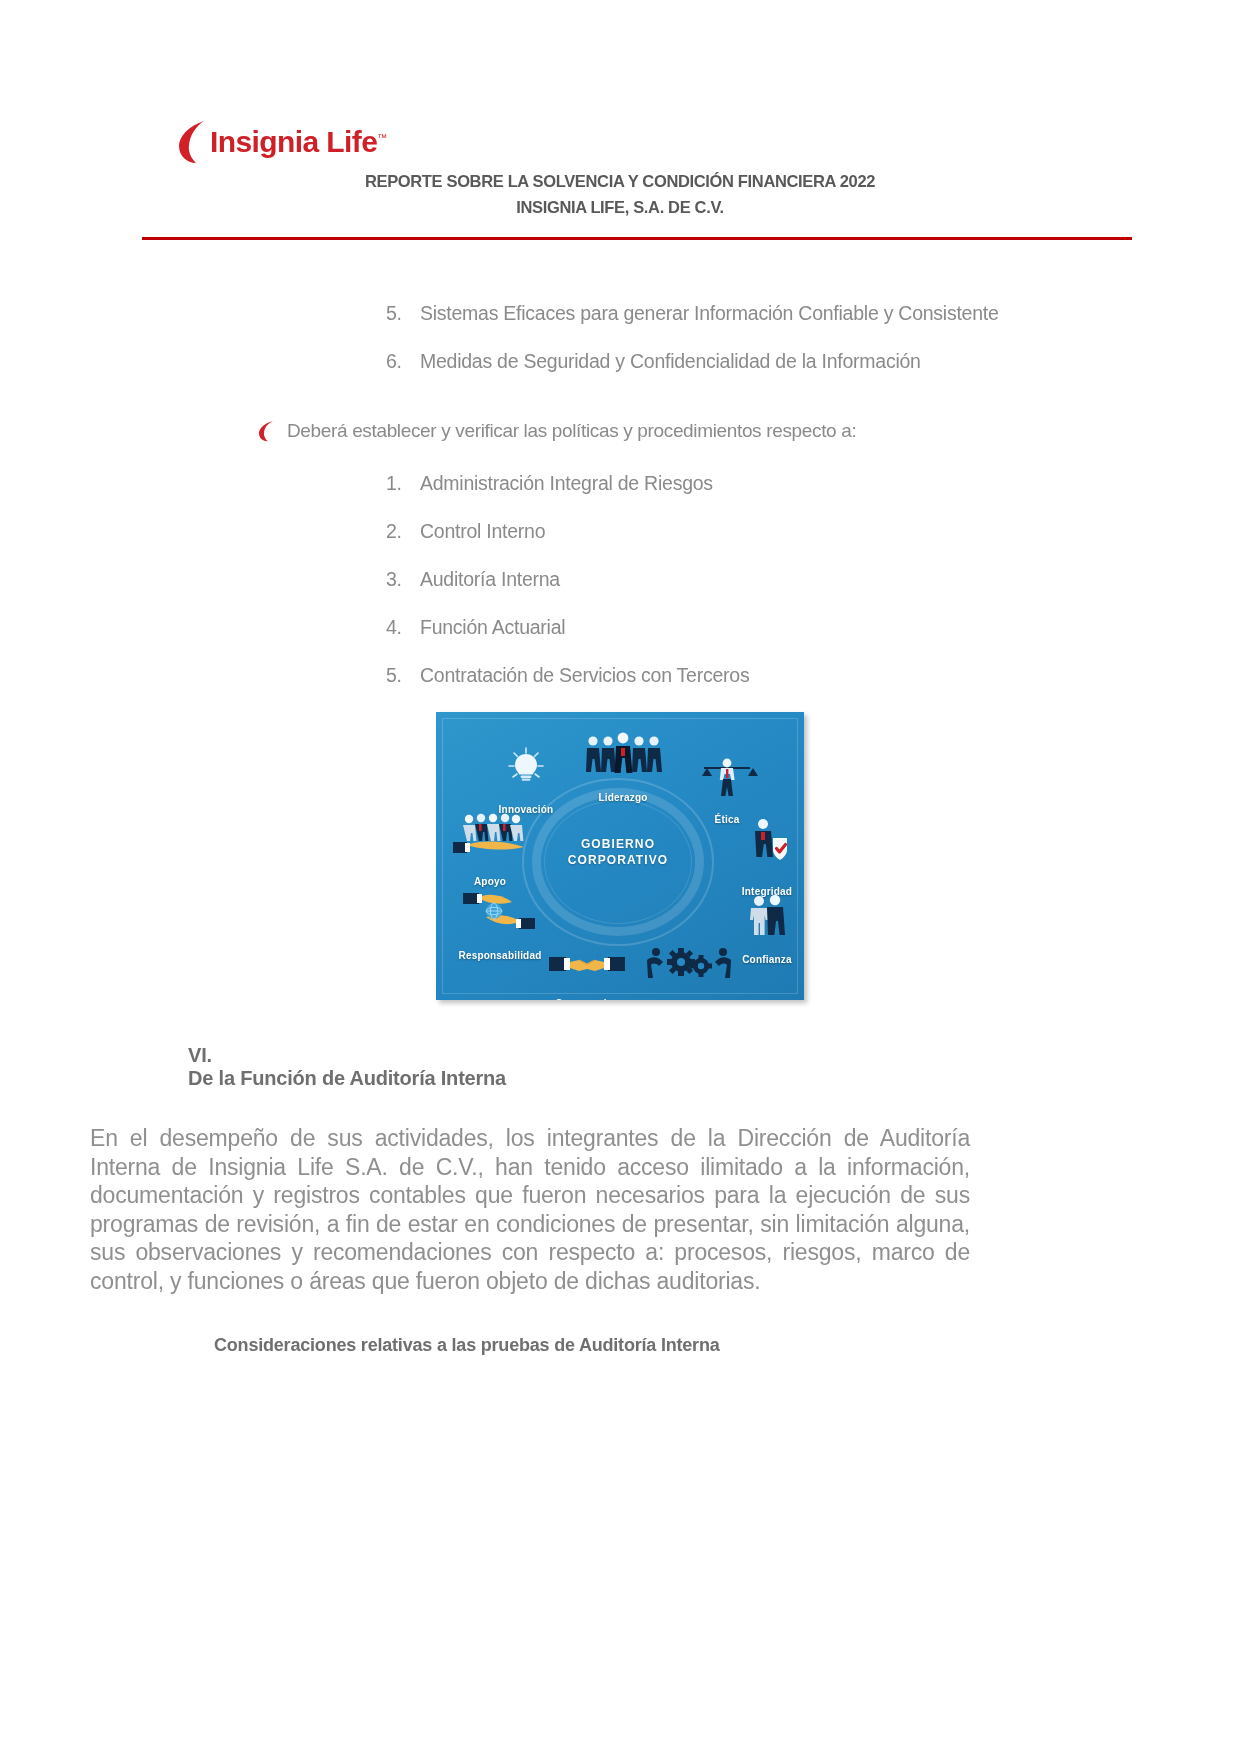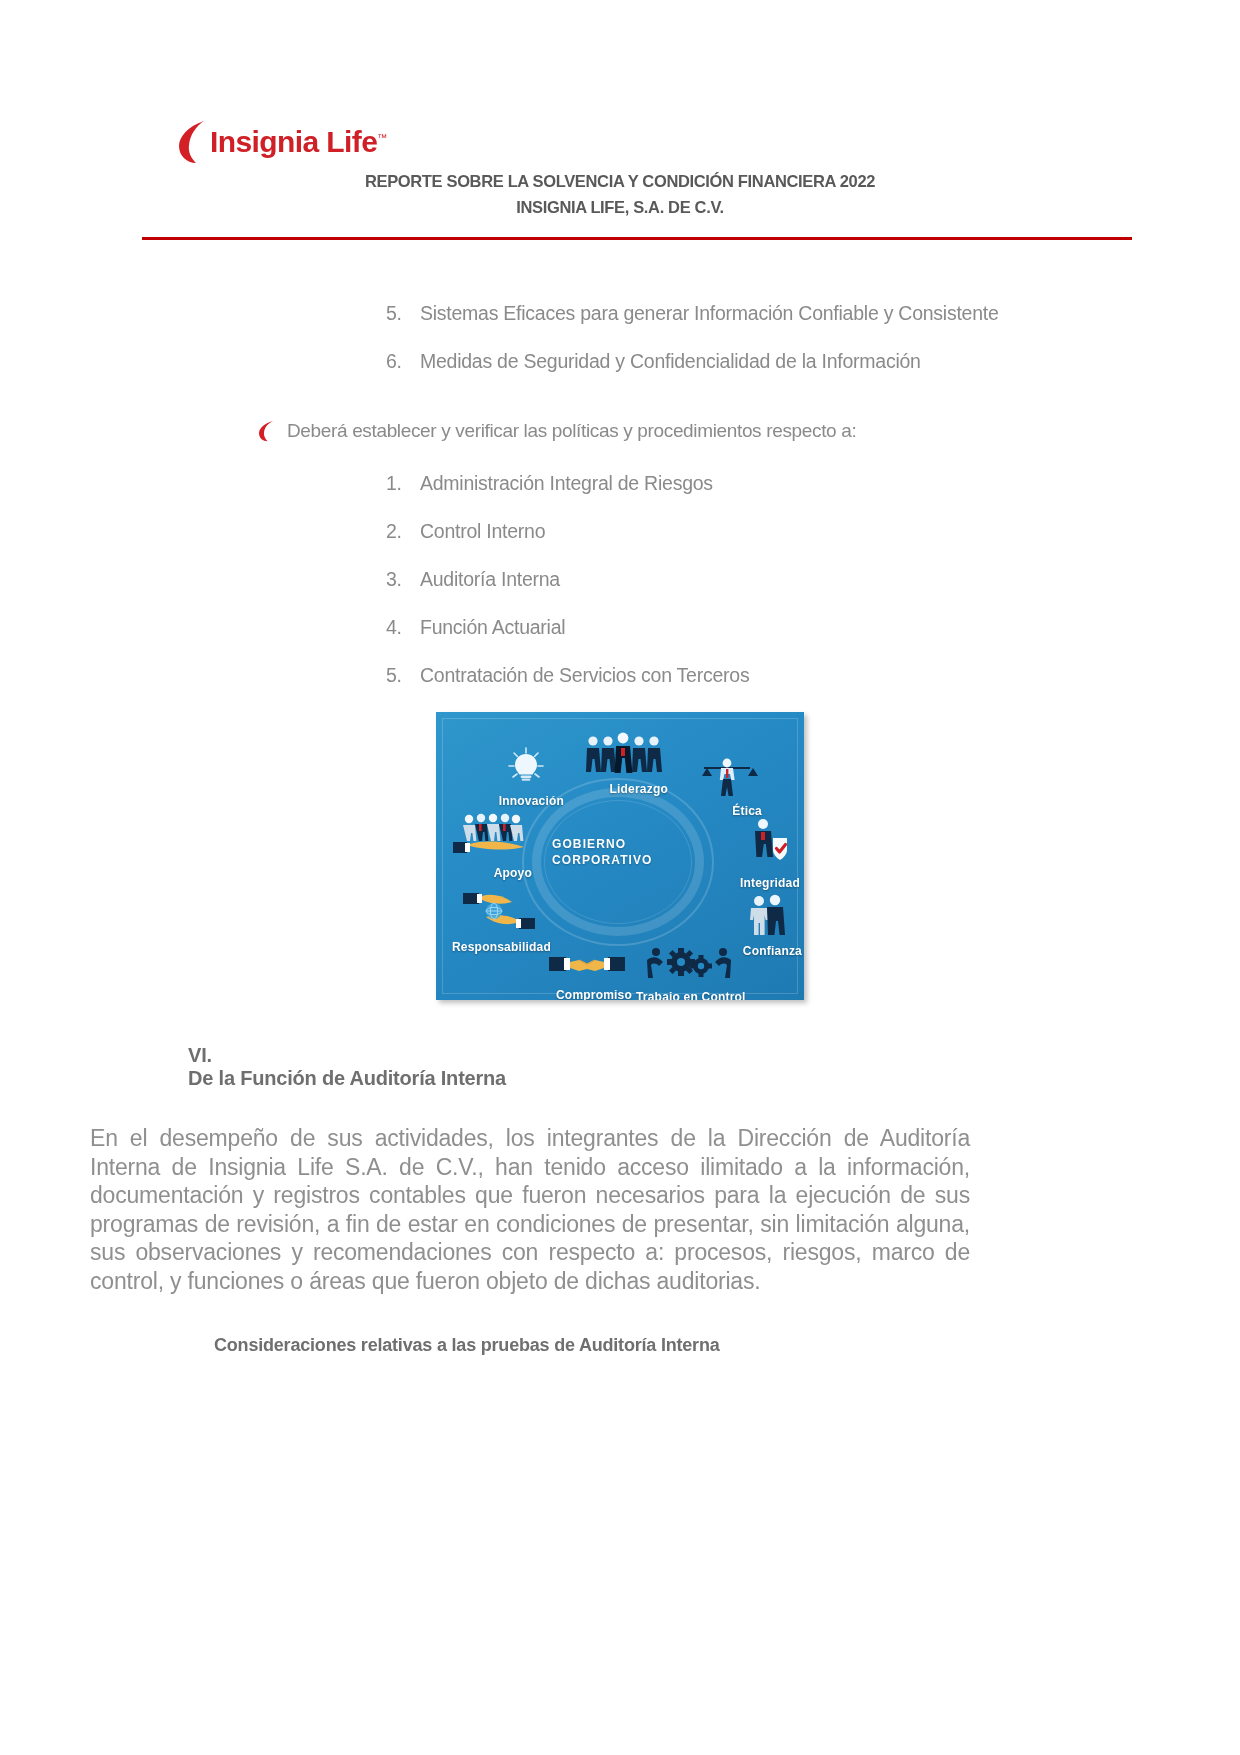--- a/index.html
+++ b/index.html
@@ -174,43 +174,42 @@
     height: 124px;
     border-radius: 50%;
     border: 1px solid rgba(255,255,255,0.13);
     box-sizing: border-box;
   }
   .fig-center {
     position: absolute;
     left: 116px;
     top: 124px;
     width: 132px;
-    text-align: left;
+    text-align: center;
     color: #ffffff;
     font-family: "Liberation Sans", sans-serif;
     font-weight: bold;
     font-size: 12px;
     letter-spacing: 1.1px;
     line-height: 16px;
     text-shadow: 0 1px 2px rgba(0,0,0,0.25);
   }
   .fig-node {
     position: absolute;
     text-align: center;
   }
   .fig-label {
     color: #ffffff;
     font-family: "Liberation Sans", sans-serif;
     font-weight: bold;
-    font-size: 12px;
+    font-size: 10px;
     letter-spacing: 0.2px;
     text-shadow: 0 1px 2px rgba(0,0,0,0.35);
     white-space: nowrap;
-    margin-top: 8px;
-    text-align: right;
+    margin-top: 18px;
   }
   .fig-icon { display: block; margin: 0 auto; }
 
   
   .section-heading {
     display: flex;
     margin-top: 44px;
     margin-left: 188px;
     font-family: "Liberation Sans", sans-serif;
     font-weight: bold;

